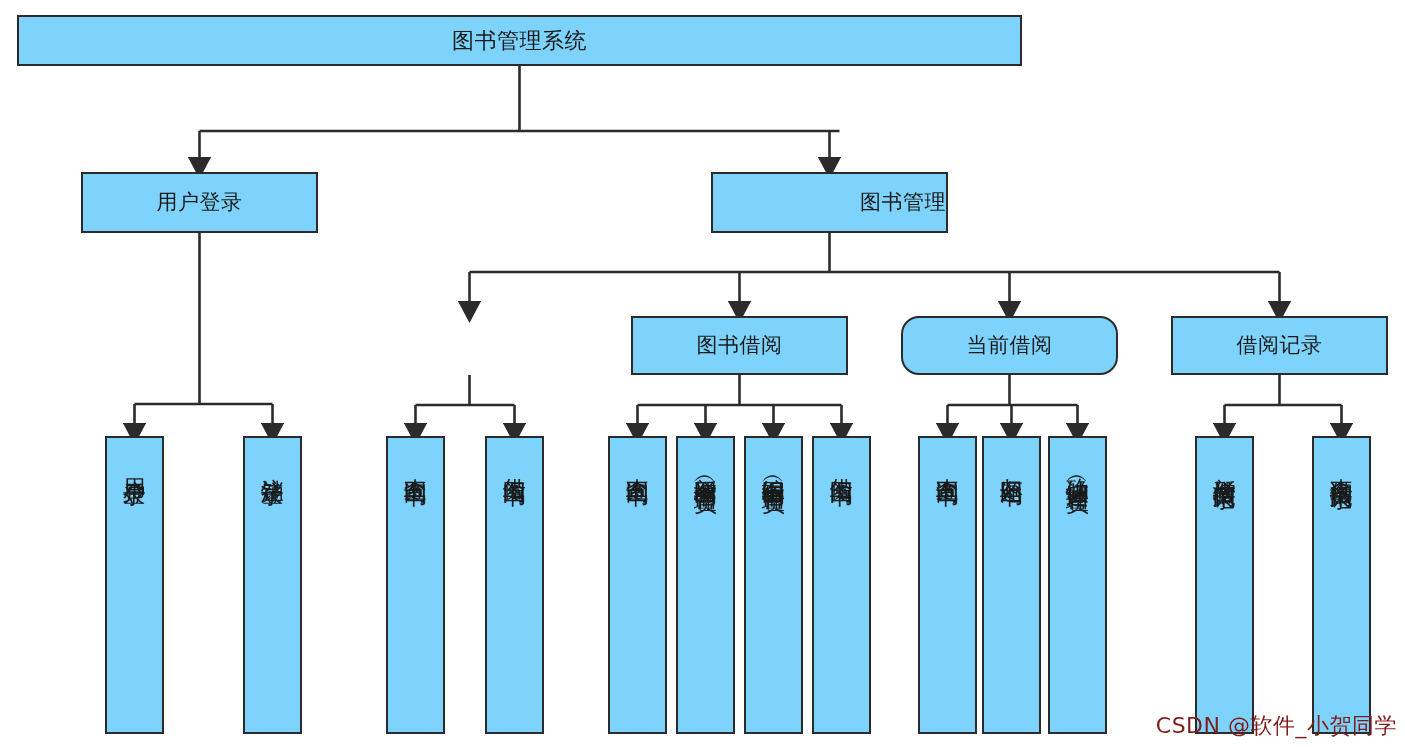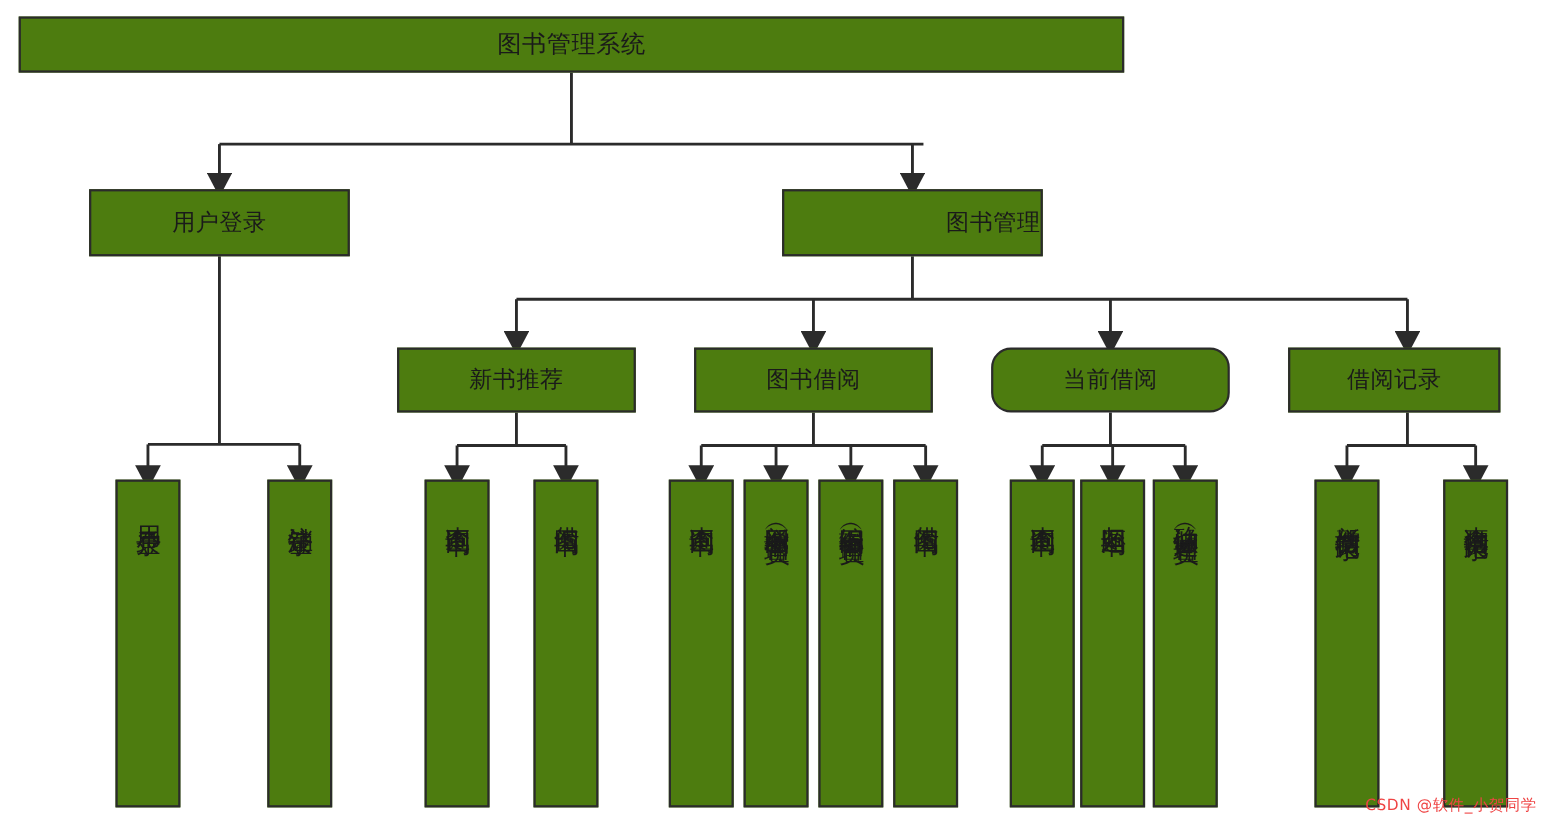--- a/index.html
+++ b/index.html
@@ -22,21 +22,21 @@
     position: absolute;
     left: 0;
     top: 0;
     width: 1405px;
     height: 747px;
     pointer-events: none;
   }
   .node {
     position: absolute;
     box-sizing: border-box;
-    background: #4d7c0f;
+    background: #7dd3fc;
     border: 2.5px solid #2b2b2b;
     display: flex;
     align-items: center;
     justify-content: center;
     color: #1a1a1a;
     z-index: 2;
   }
   .node .lbl {
     display: block;
     text-align: center;
@@ -61,22 +61,22 @@
     text-orientation: upright;
     font-size: 23px;
     line-height: 1.06;
     letter-spacing: 2px;
     white-space: nowrap;
   }
   .watermark {
     position: absolute;
     right: 8px;
     bottom: 6px;
-    font-size: 14px;
-    color: #ef4444;
+    font-size: 22px;
+    color: #7f1d1d;
     letter-spacing: 0.5px;
     z-index: 5;
     white-space: nowrap;
   }
 </style>
 </head>
 <body>
 
 <div id="canvas">
 
@@ -135,33 +135,30 @@
   </div>
 
   <div class="node horiz" style="left:81px; top:172px; width:237px; height:61px;">
     <span class="lbl">用户登录</span>
   </div>
 
   <div class="node horiz" style="left:711px; top:172px; width:237px; height:61px;justify-content:flex-end;">
     <span class="lbl">图书管理</span>
   </div>
 
-  <div class="node horiz" style="left:361px; top:316px; width:217px; height:59px;">
-    <span class="lbl">新书推荐</span>
-  </div>
 
   <div class="node horiz" style="left:631px; top:316px; width:217px; height:59px;font-family:Liberation Serif, serif;">
     <span class="lbl">图书借阅</span>
   </div>
 
   <div class="node horiz" style="left:901px; top:316px; width:217px; height:59px;border-radius:18px;">
     <span class="lbl">当前借阅</span>
   </div>
 
-  <div class="node horiz" style="left:1171px; top:316px; width:193px; height:59px;">
+  <div class="node horiz" style="left:1171px; top:316px; width:217px; height:59px;">
     <span class="lbl">借阅记录</span>
   </div>
 
   <div class="node vert" style="left:105px; top:436px; width:59px; height:298px;">
     <span class="lbl">用户登录</span>
   </div>
 
   <div class="node vert" style="left:243px; top:436px; width:59px; height:298px;">
     <span class="lbl">注销登录</span>
   </div>

